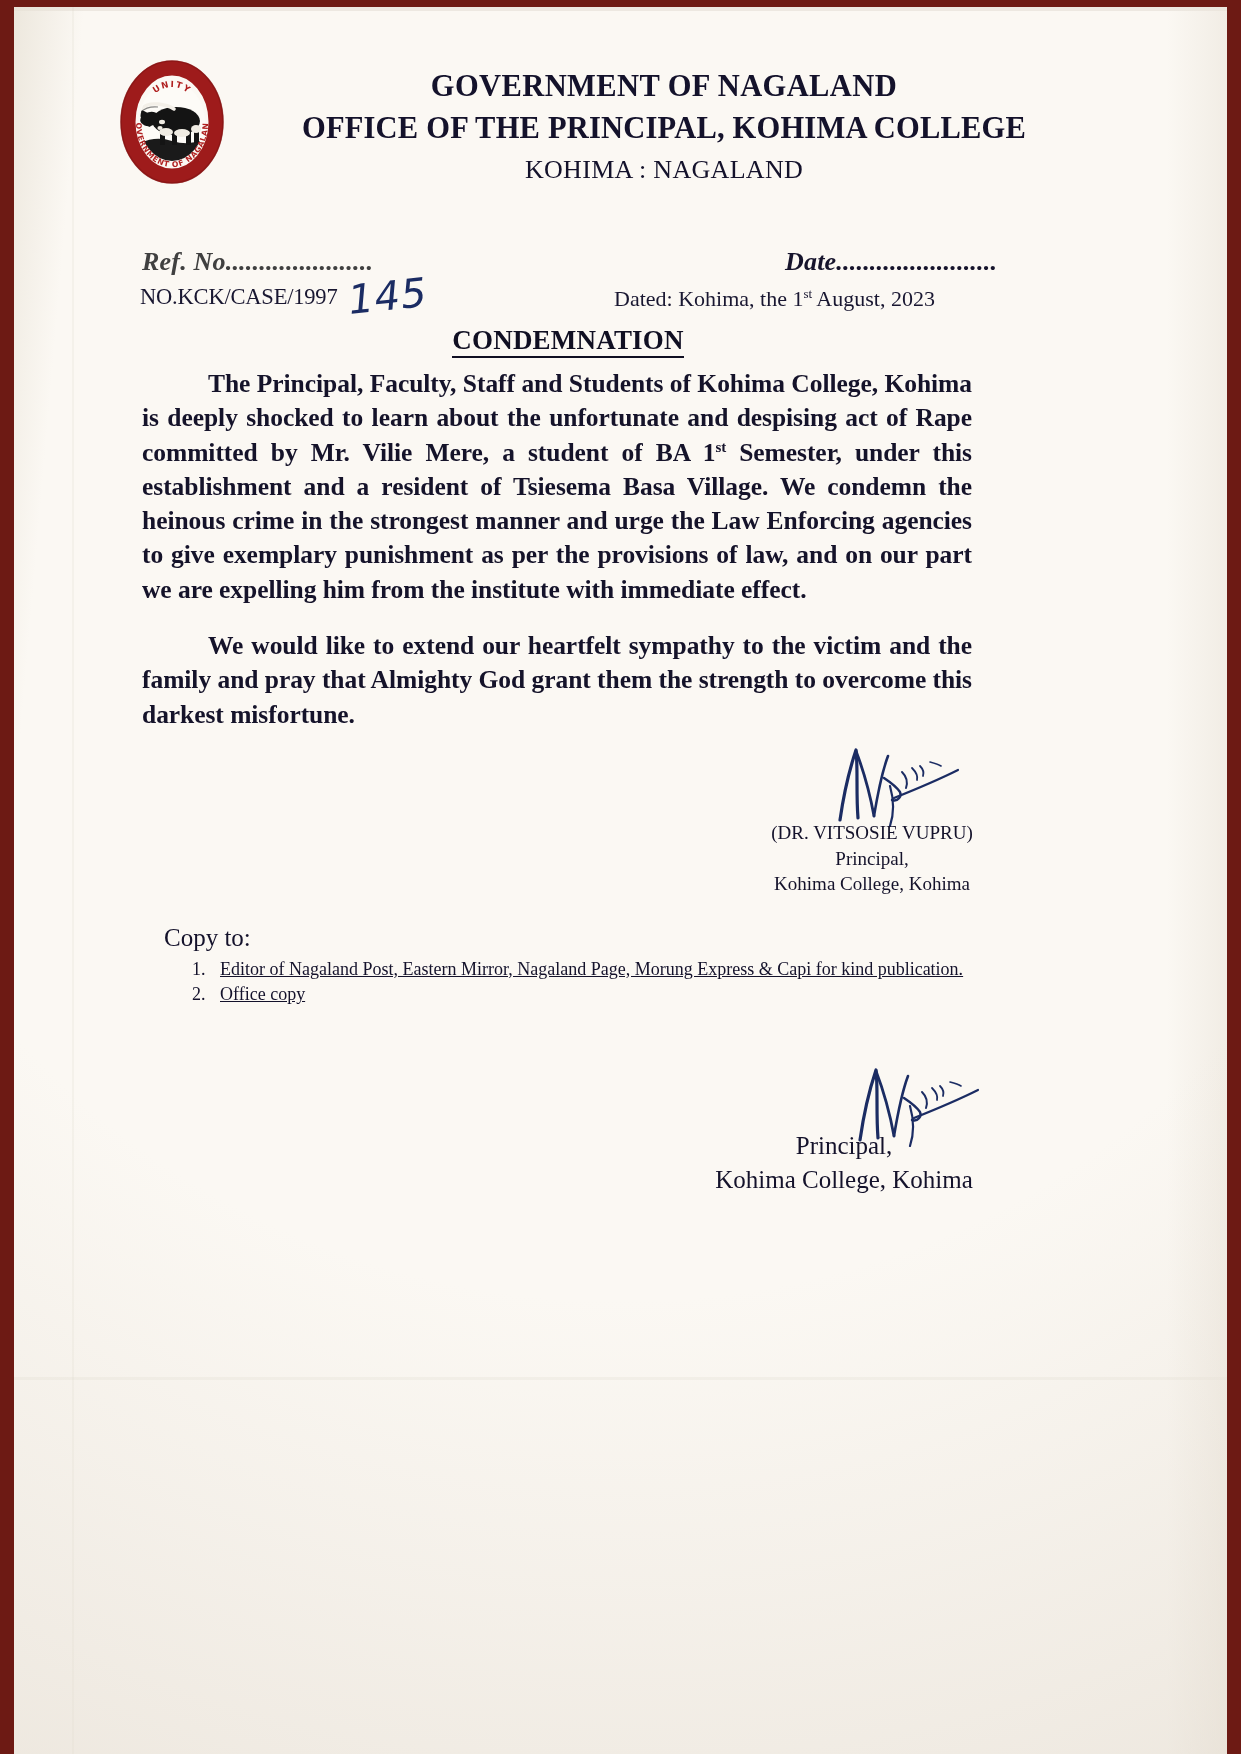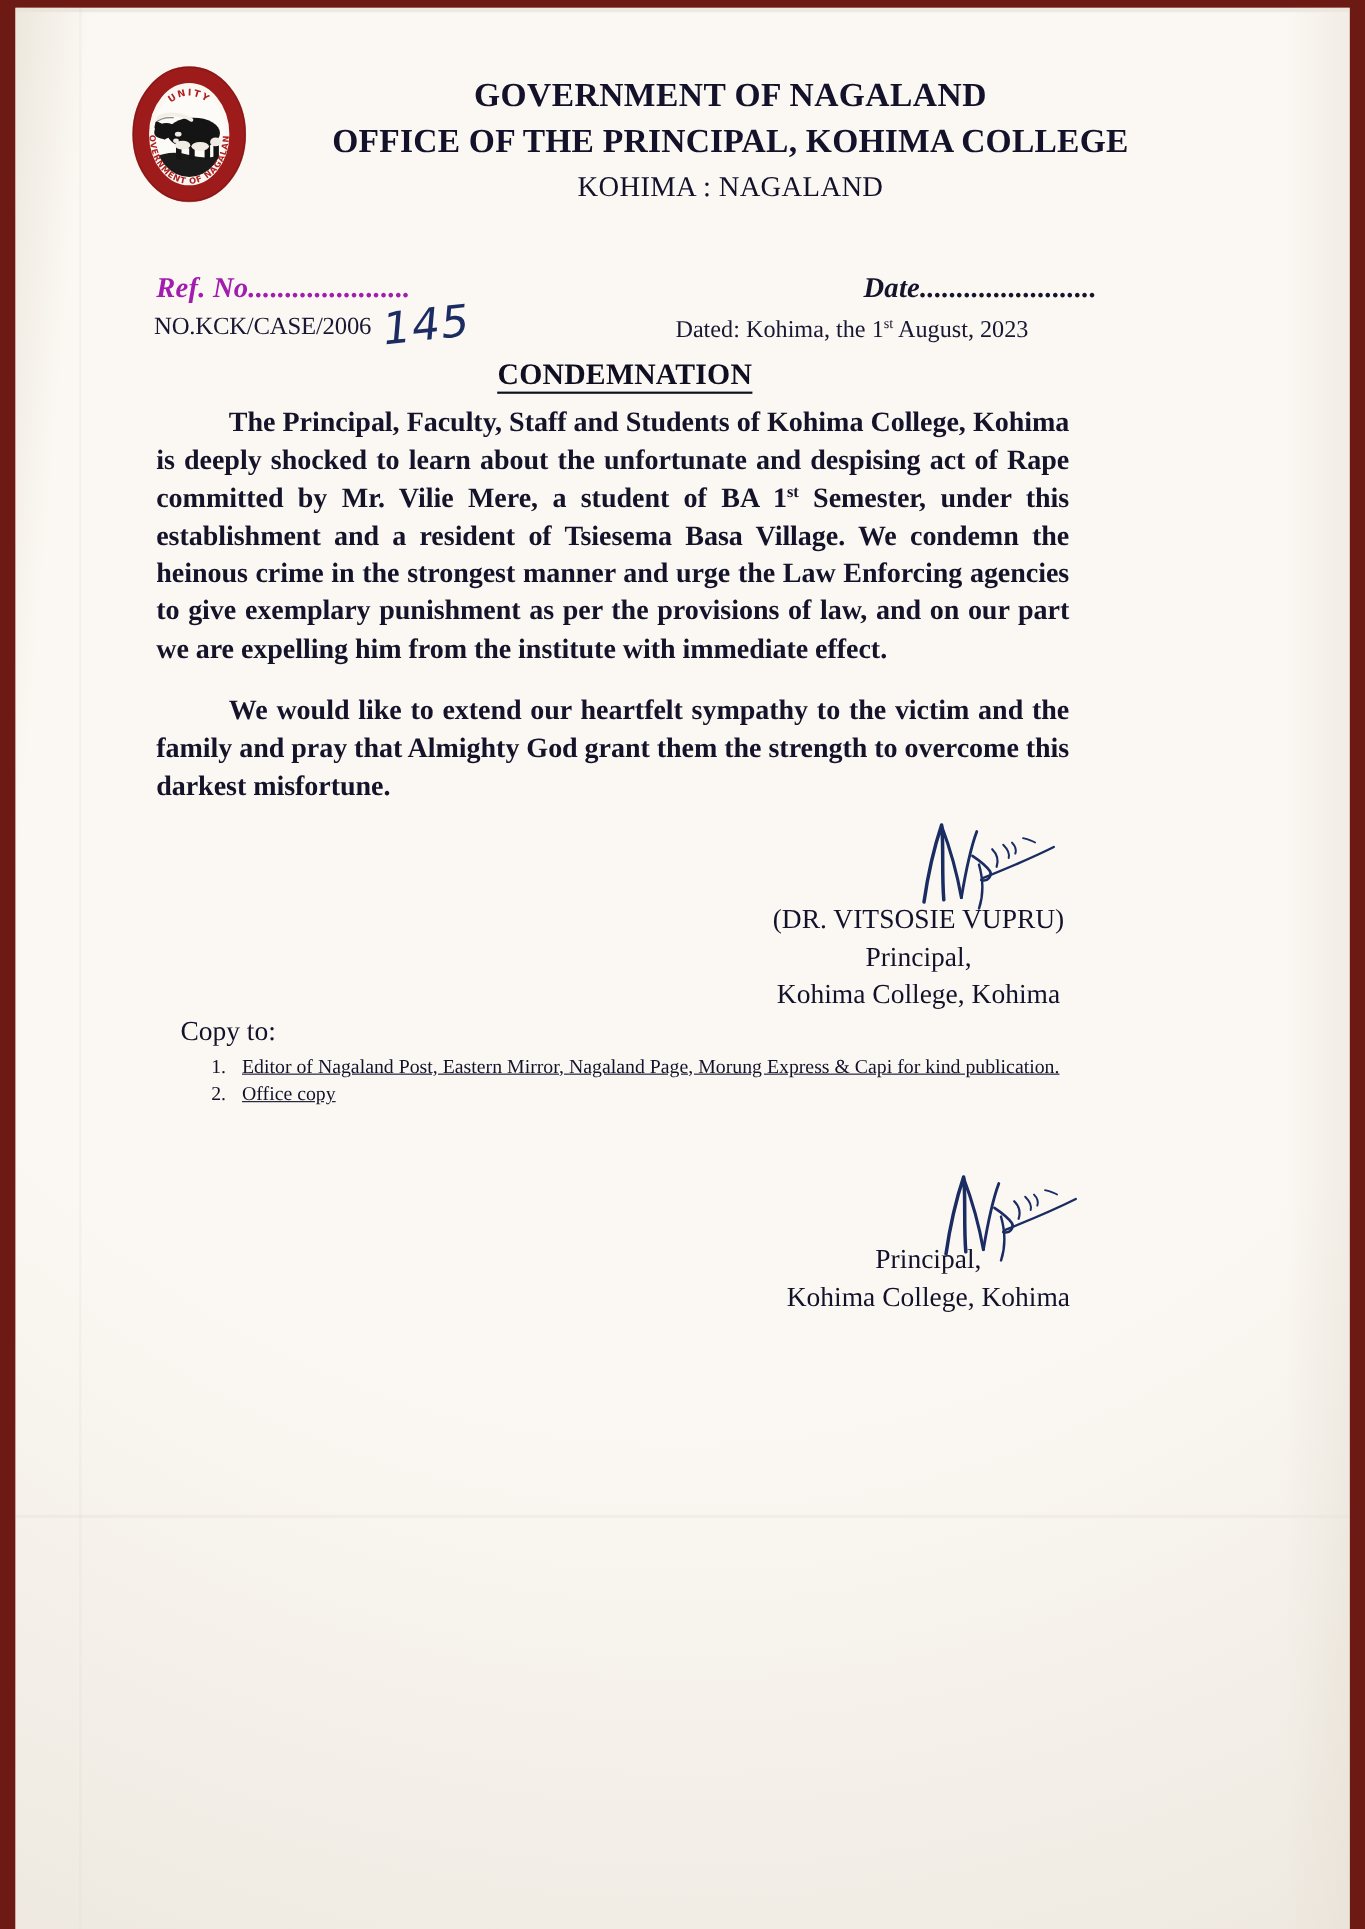--- a/index.html
+++ b/index.html
@@ -45,21 +45,21 @@
   .hl1{font-size:30.5px;font-weight:bold;letter-spacing:.4px;line-height:1.30;
        font-family:"Liberation Serif", serif;}
   .hl2{font-size:30.5px;font-weight:bold;letter-spacing:.2px;line-height:1.30;margin-top:2px;}
   .hl3{font-size:26px;line-height:1.32;margin-top:5px;letter-spacing:.3px;}
   .hl4{font-size:25px;line-height:1.3;margin-top:2px;}
 
   
   .refrow{position:absolute;left:0;top:240px;width:1213px;}
   .ref-label{
     position:absolute;left:128px;top:0;
-    font-style:italic;font-weight:bold;font-size:26px;color:#a21caf;
+    font-style:italic;font-weight:bold;font-size:26px;color:#404040;
     letter-spacing:.2px;white-space:nowrap;
   }
   .date-label{
     position:absolute;left:771px;top:0;
     font-style:italic;font-weight:bold;font-size:26px;color:#16142c;
     letter-spacing:.2px;white-space:nowrap;
   }
   .ref-no{
     position:absolute;left:126px;top:37px;
     font-size:22.5px;color:#191731;letter-spacing:-.2px;white-space:nowrap;
@@ -96,22 +96,22 @@
     margin:0 0 22px 0;
     letter-spacing:-.05px;
   }
   .para sup{font-size:15px;}
   .para.last{text-indent:66px;}
 
   
   .sig1{position:absolute;left:820px;top:735px;width:130px;height:85px;}
   .sig1 svg{display:block;}
   .sign-block1{
-    position:absolute;left:611px;top:813px;width:420px;text-align:center;
-    color:#14122b;font-size:25px;line-height:1.35;
+    position:absolute;left:648px;top:813px;width:420px;text-align:center;
+    color:#14122b;font-size:19px;line-height:1.35;
   }
 
   
   .copyto{position:absolute;left:150px;top:915px;width:900px;color:#14122b;}
   .copyto .ct-head{font-size:25px;line-height:1.3;}
   .copyto ol{margin:3px 0 0 0;padding:0 0 0 46px;list-style:decimal;}
   .copyto li{font-size:18px;line-height:1.32;margin-bottom:2px;padding-left:10px;text-decoration:underline;}
 
   
   .sig2{position:absolute;left:840px;top:1055px;width:130px;height:85px;}
@@ -184,21 +184,21 @@
       <div class="head-lines">
         <div class="hl1">GOVERNMENT OF NAGALAND</div>
         <div class="hl2">OFFICE OF THE PRINCIPAL, KOHIMA COLLEGE</div>
         <div class="hl3">KOHIMA : NAGALAND</div>
       </div>
     </div>
 
     <div class="refrow">
       <div class="ref-label">Ref. No......................</div>
       <div class="date-label">Date........................</div>
-      <div class="ref-no">NO.KCK/CASE/2006</div>
+      <div class="ref-no">NO.KCK/CASE/1997</div>
       <div class="hand-ref">145</div>
       <div class="dated"><span>Dated: Kohima, the 1</span><sup>st</sup><span> August, 2023</span></div>
     </div>
 
     <div class="doc-title"><span>CONDEMNATION</span></div>
 
     <div class="body-wrap">
       <p class="para"><span>The Principal, Faculty, Staff and Students of Kohima College, Kohima is deeply shocked to learn about the unfortunate and despising act of Rape committed by Mr. Vilie Mere, a student of BA 1</span><sup>st</sup><span> Semester, under this establishment and a resident of Tsiesema Basa Village. We condemn the heinous crime in the strongest manner and urge the Law Enforcing agencies to give exemplary punishment as per the provisions of law, and on our part we are expelling him from the institute with immediate effect.</span></p>
       <p class="para last">We would like to extend our heartfelt sympathy to the victim and the family and pray that Almighty God grant them the strength to overcome this darkest misfortune.</p>
     </div>

